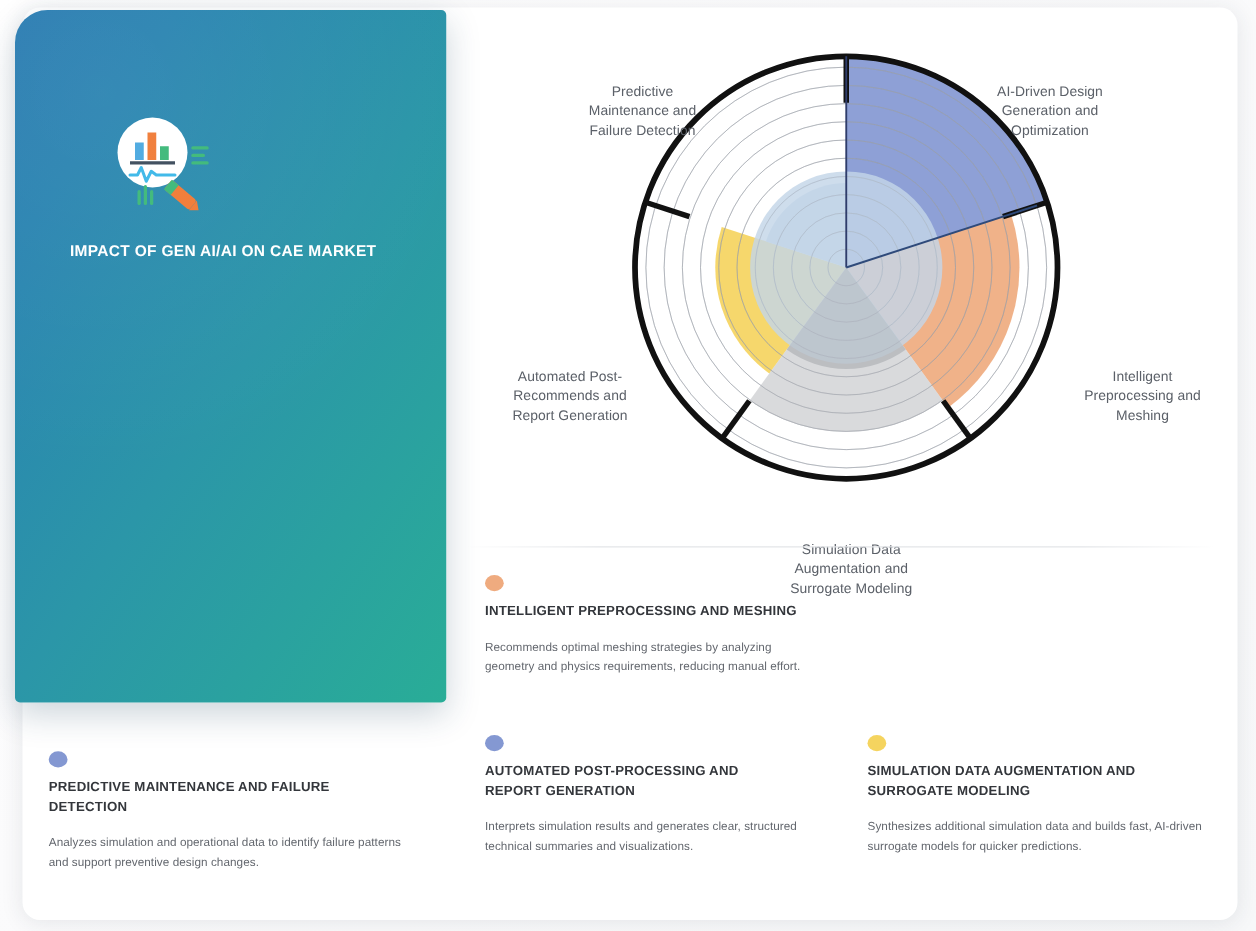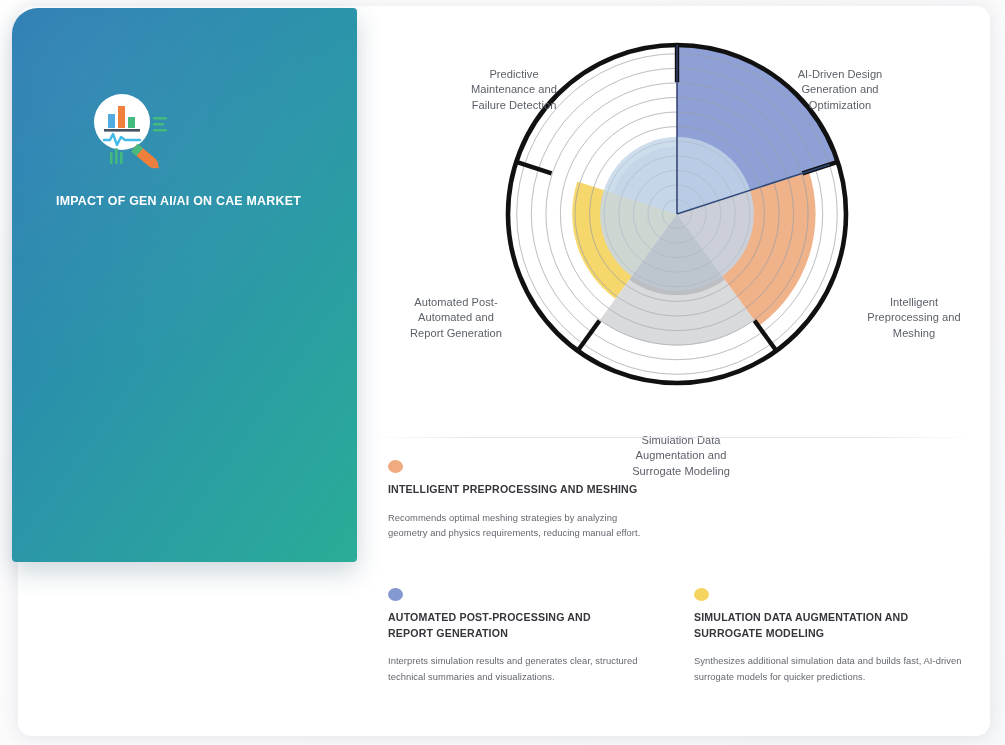--- a/index.html
+++ b/index.html
@@ -198,40 +198,45 @@
           <div>Preprocessing and</div>
           <div>Meshing</div>
         </div>
       <div class="axis-label" style="left:236px;top:394px;width:170px;">
           <div>Simulation Data</div>
           <div>Augmentation and</div>
           <div>Surrogate Modeling</div>
         </div>
       <div class="axis-label" style="left:20px;top:256px;width:152px;">
           <div>Automated Post-</div>
-          <div>Automated and</div>
+          <div>Recommends and</div>
           <div>Report Generation</div>
         </div>
       <div class="axis-label" style="left:74px;top:28px;width:160px;">
           <div>Predictive</div>
           <div>Maintenance and</div>
           <div>Failure Detection</div>
         </div>
     </div>
 
     <div id="chart-divider"></div>
   </div>
 
   <div class="legend-card" style="left:388px;top:460px;width:260px;">
     <span class="legend-dot" style="background: rgb(239, 171, 127);"></span>
     <p class="legend-title">INTELLIGENT PREPROCESSING AND MESHING</p>
     <p class="legend-desc">Recommends optimal meshing strategies by analyzing geometry and physics requirements, reducing manual effort.</p>
   </div>
 
 
+  <div class="legend-card" style="left:39px;top:601px;width:290px;">
+    <span class="legend-dot" style="background: rgb(132, 152, 210);"></span>
+    <p class="legend-title">PREDICTIVE MAINTENANCE AND FAILURE DETECTION</p>
+    <p class="legend-desc">Analyzes simulation and operational data to identify failure patterns and support preventive design changes.</p>
+  </div>
 
   <div class="legend-card" style="left:388px;top:588px;width:250px;">
     <span class="legend-dot" style="background: rgb(132, 152, 210);"></span>
     <p class="legend-title">AUTOMATED POST-PROCESSING AND REPORT GENERATION</p>
     <p class="legend-desc">Interprets simulation results and generates clear, structured technical summaries and visualizations.</p>
   </div>
 
   <div class="legend-card" style="left:694px;top:588px;width:280px;">
     <span class="legend-dot" style="background: rgb(245, 212, 95);"></span>
     <p class="legend-title">SIMULATION DATA AUGMENTATION AND SURROGATE MODELING</p>

